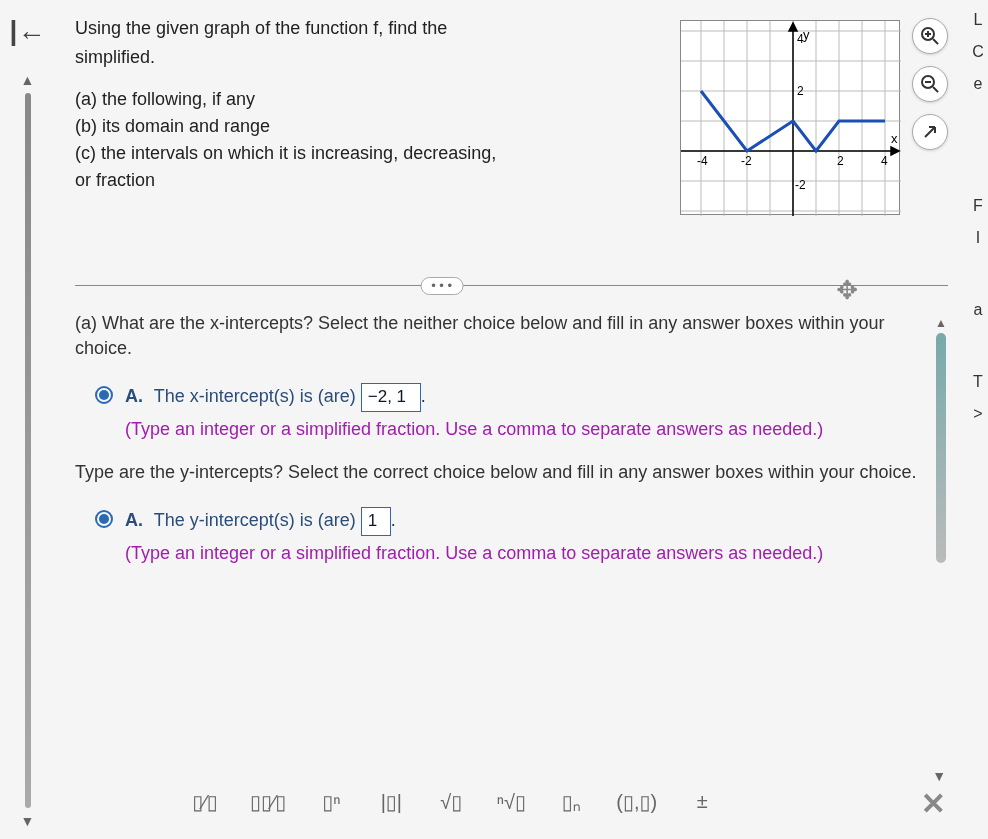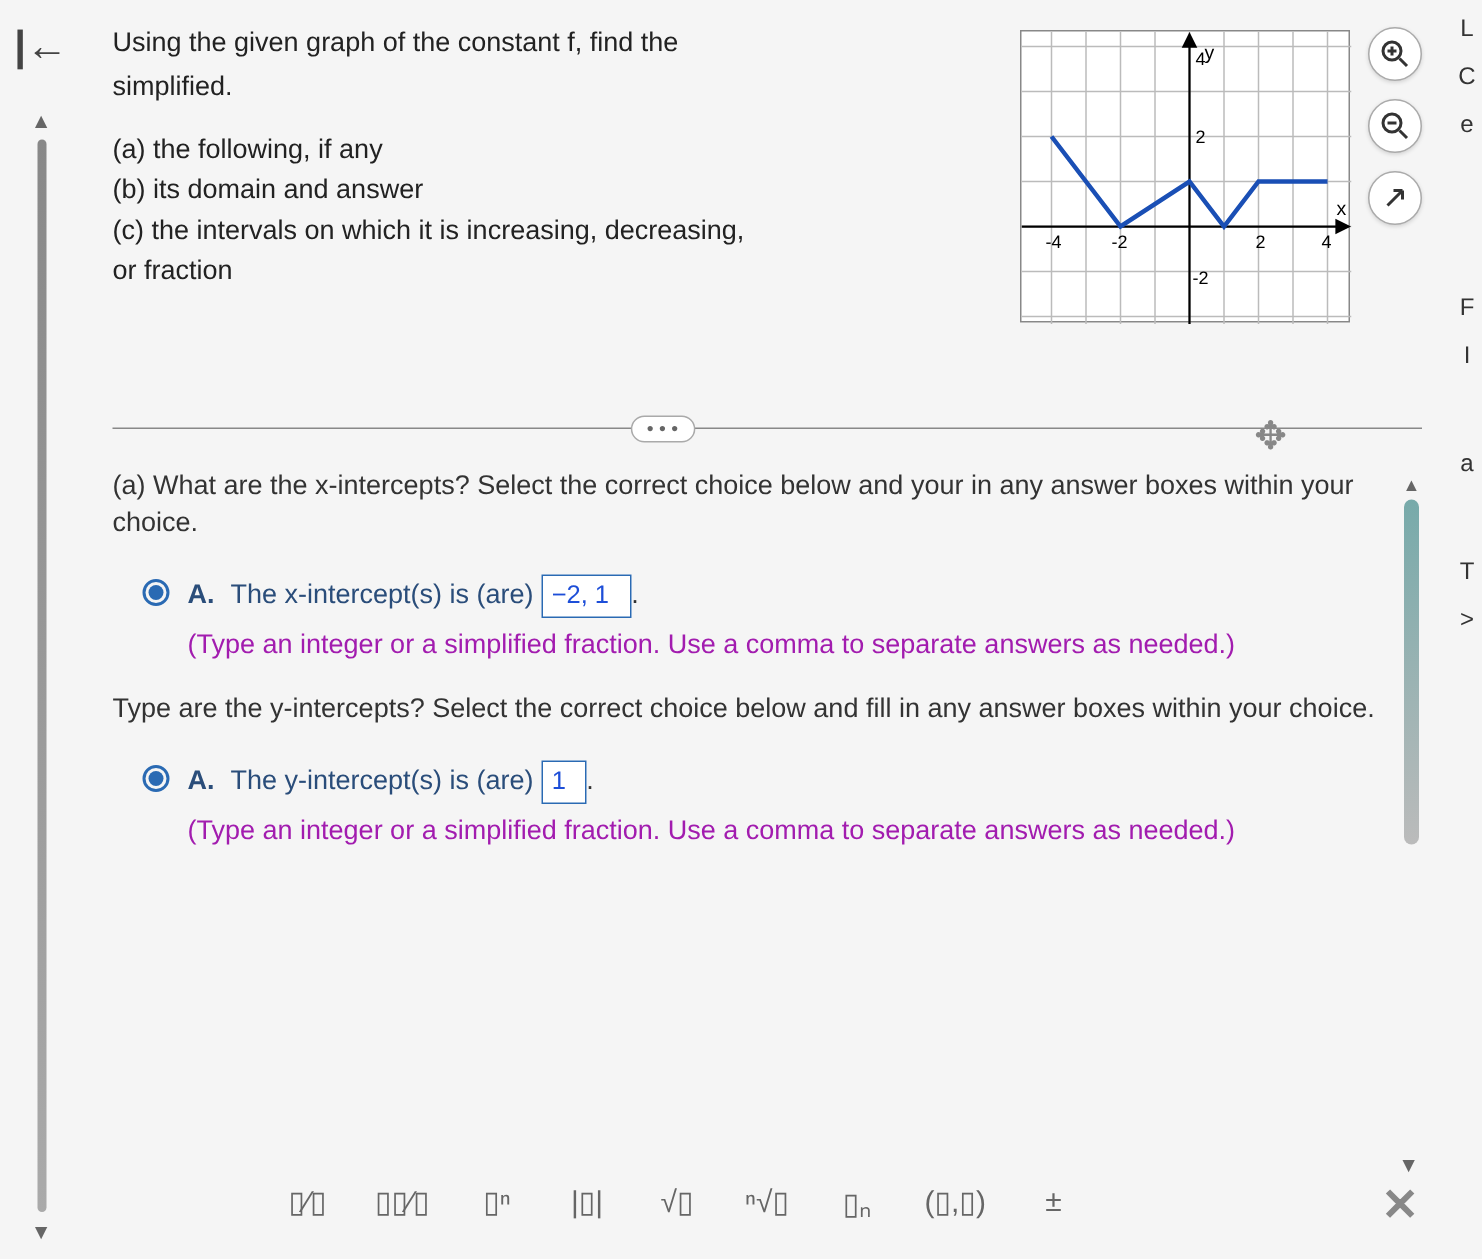--- a/index.html
+++ b/index.html
@@ -194,21 +194,21 @@
     }
     .choice-body { font-size: 18px; line-height:1.45; }
     .choice-body .link-ish { color: #2a4d7a; }
     .blue-text { color: #a21caf; }
     .answer-input {
       display:inline-block;
       min-width: 60px;
       border: 1px solid #2a6ab3;
       padding: 1px 6px;
       font-size: 17px;
-      color: #1d4ed8;
+      color: #0f172a;
       background: #fff;
     }
     .math-toolbar {
       position:absolute;
       bottom: 15px;
       left: 135px;
       right: 70px;
       height: 45px;
       display:flex;
       gap: 30px;
@@ -257,24 +257,24 @@
   <div class="left-gutter">
     <div class="back-icon">|←</div>
     <div class="scroll-up">▲</div>
     <div class="scroll-track-left"></div>
     <div class="scroll-down">▼</div>
   </div>
 
   <div class="content">
     <div class="question-header">
       <div class="question-text">
-        <div class="line">Using the given graph of the constant f, find the</div>
+        <div class="line">Using the given graph of the function f, find the</div>
         <div class="line">simplified.</div>
         <div class="sub">(a)  the following, if any</div>
-        <div>(b)  its domain and answer</div>
+        <div>(b)  its domain and range</div>
         <div>(c)  the intervals on which it is increasing, decreasing,</div>
         <div>or fraction</div>
       </div>
 
       <div class="graph-tools-col">
         <div class="graph-box">
           <svg viewBox="0 0 220 195" width="220" height="195">
 
             <g stroke="#bbb" stroke-width="1">
               <line x1="20" y1="0" x2="20" y2="195"></line>
@@ -346,21 +346,21 @@
       <div class="ellipsis-pill">• • •</div>
       <div class="move-icon">✥</div>
     </div>
 
     <div class="answer-area">
       <div class="answer-scroll">
         <div class="arrow">▲</div>
         <div class="thumb"></div>
       </div>
 
-      <div class="q-prompt">(a)  What are the x-intercepts? Select the correct choice below and your in any answer boxes within your choice.</div>
+      <div class="q-prompt">(a)  What are the x-intercepts? Select the neither choice below and fill in any answer boxes within your choice.</div>
 
       <div class="choice-row">
         <div class="radio selected"></div>
         <div class="choice-body">
           <span class="choice-label link-ish">A.</span>
           <span class="link-ish">The x-intercept(s) is (are)</span>
           <span class="answer-input">−2, 1</span><span>.</span>
           <div class="blue-text" style="margin-top:4px;">(Type an integer or a simplified fraction. Use a comma to separate answers as needed.)</div>
         </div>
       </div>

